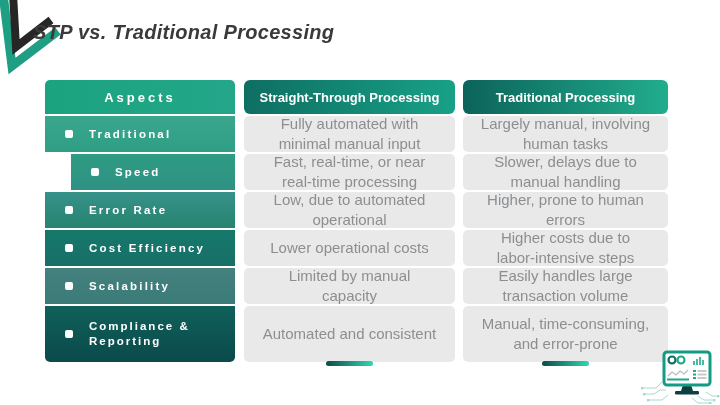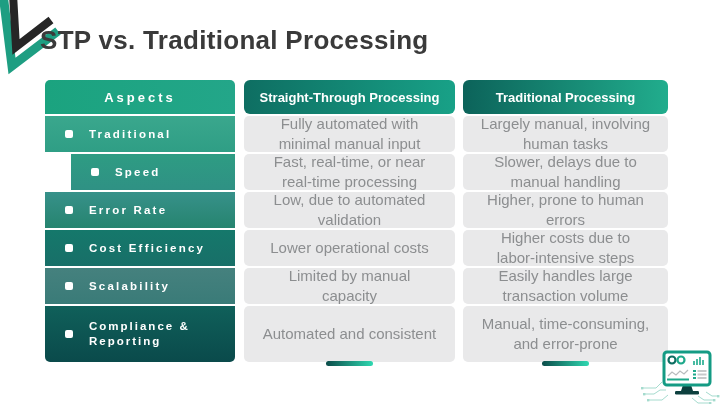--- a/index.html
+++ b/index.html
@@ -1,21 +1,21 @@
 <!DOCTYPE html>
 <html style="--title-text: #3A3A3A; --aspects-header-start: #1BA37F; --aspects-header-end: #23A689; --stp-header-start: #0E6E62; --stp-header-end: #18A187; --trad-header-start: #0C635A; --trad-header-end: #21AD8D; --row1a: #3AA78D; --row1b: #2F9E85; --row2a: #2E9C83; --row2b: #2F9184; --row3a: #37918A; --row3b: #26846F; --row4a: #15786B; --row4b: #186F68; --row5a: #45817E; --row5b: #3A7B78; --row6a: #10605A; --row6b: #0A4A4B; --cell-bg: #E9E9EA; --cell-text: #8C8E90; --accent-bar-start: #0B4C49; --accent-bar-end: #2FD8B1; --corner-green: #1E9E82; --corner-dark: #262626; --monitor-teal: #149B84; --monitor-dark: #0D403E; --circuit: #A5DBCE;"><head>
 <meta charset="utf-8">
 <style>
   html,body{margin:0;padding:0;background:#fff;}
   .slide{position:relative;width:720px;height:405px;background:#ffffff;overflow:hidden;
          font-family:"Liberation Sans", sans-serif;}
 
   
-  .slide-title{position:absolute;left:40px;top:8px;font-size:26px;font-weight:700;
-               color:var(--title-text);letter-spacing:.3px;}
+  .slide-title{position:absolute;left:33px;top:8px;font-size:20px;font-weight:700;
+               color:var(--title-text);letter-spacing:.3px;font-style:italic;}
 
   
   .corner-decor{position:absolute;left:0;top:0;}
 
   
   .aspects-col{position:absolute;left:45px;top:80px;width:190px;border-radius:5px;
                overflow:hidden;display:flex;flex-direction:column;}
   .aspects-header{height:34px;display:flex;align-items:center;justify-content:center;
                   color:#fff;font-weight:700;font-size:13px;letter-spacing:3px;
                   background:linear-gradient(90deg,var(--aspects-header-start),var(--aspects-header-end));}
@@ -102,21 +102,21 @@
   <div class="cells-grid">
     <div class="col-header stp">Straight-Through Processing</div>
     <div class="col-header trad">Traditional Processing</div>
 
     <div class="cell">Fully automated with minimal manual input</div>
     <div class="cell">Largely manual, involving human tasks</div>
 
     <div class="cell">Fast, real-time, or near real-time processing</div>
     <div class="cell">Slower, delays due to manual handling</div>
 
-    <div class="cell">Low, due to automated validation</div>
+    <div class="cell">Low, due to automated operational</div>
     <div class="cell">Higher, prone to human errors</div>
 
     <div class="cell">Lower operational costs</div>
     <div class="cell">Higher costs due to labor-intensive steps</div>
 
     <div class="cell">Limited by manual capacity</div>
     <div class="cell">Easily handles large transaction volume</div>
 
     <div class="cell">Automated and consistent</div>
     <div class="cell">Manual, time-consuming, and error-prone</div>

